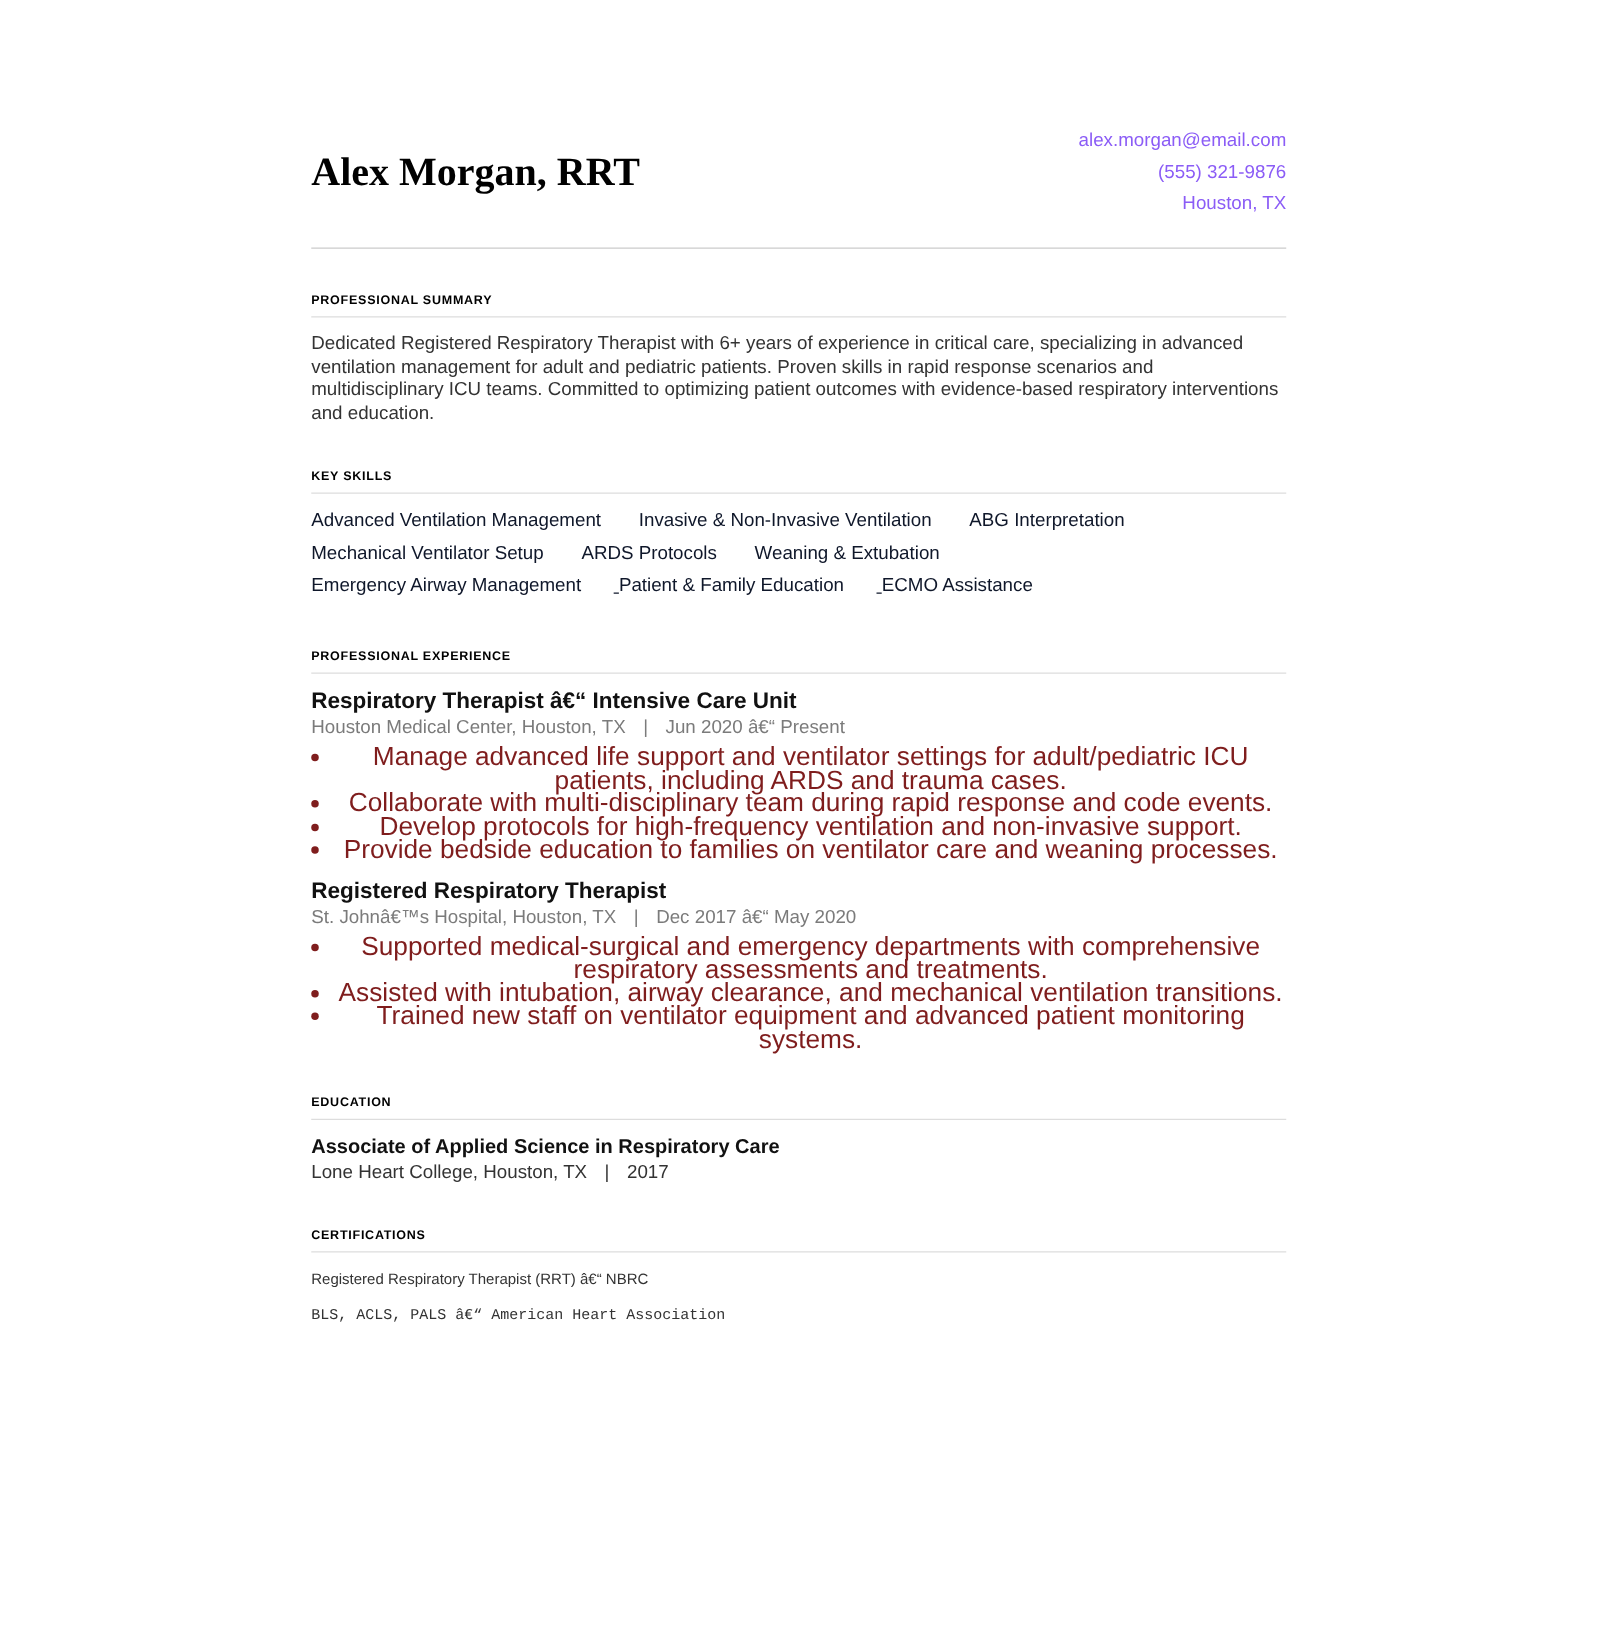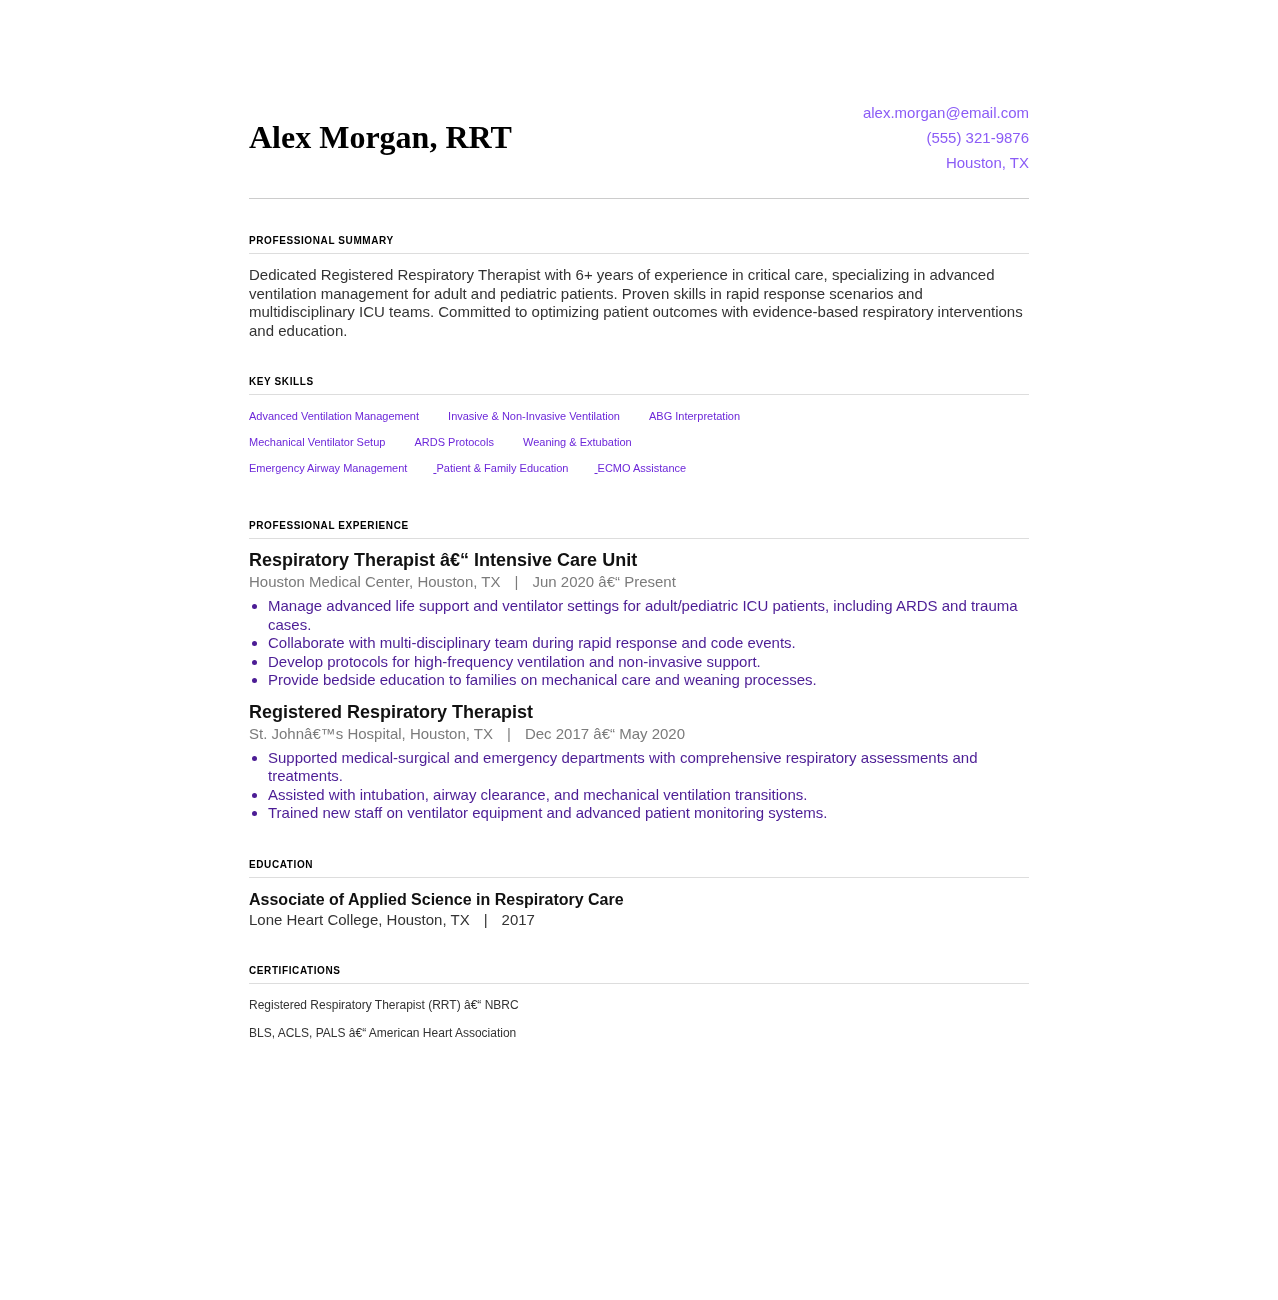--- a/index.html
+++ b/index.html
@@ -53,24 +53,24 @@
     color: #000000;
   }
   .body-text {
     margin: 0;
     font-size: 15px;
     line-height: 18.5px;
     color: #333333;
   }
   
   .skills-row {
-    font-size: 11px;
+    font-size: 15px;
     line-height: 19px;
     margin-bottom: 7px;
-    color: #6d28d9;
+    color: #0f172a;
   }
   .skills-row:last-child { margin-bottom: 0; text-decoration: underline; }
   .skill {
     display: inline-block;
     margin-right: 26px;
   }
   .skill:last-child { margin-right: 0; }
   
   .job { margin-top: 0; }
   .job + .job { margin-top: 13px; }
@@ -84,23 +84,24 @@
   .job-meta {
     margin-top: 2px;
     font-size: 15px;
     line-height: 19px;
     color: #7b7b7b;
   }
   .meta-sep { margin: 0 14px; }
   .bullets {
     margin: 6px 0 0;
     padding-left: 19px;
-    font-size: 15px;
+    font-size: 21px;
     line-height: 18.5px;
-    color: #4c1d95;
+    color: #7f1d1d;
+    text-align: center;
   }
   .bullets li { margin: 0; padding: 0; }
   
   .edu-degree {
     margin: 0;
     font-size: 16px;
     font-weight: bold;
     color: #111111;
     line-height: 19px;
   }
@@ -110,21 +111,21 @@
     line-height: 19px;
     color: #333333;
   }
   
   .cert-item {
     margin: 0 0 10px;
     font-size: 12px;
     line-height: 18.5px;
     color: #333333;
   }
-  .cert-item:last-child { margin-bottom: 0; }
+  .cert-item:last-child { margin-bottom: 0; font-family: Liberation Mono, monospace; }
 </style>
 </head>
 <body>
 
 <div class="page">
 
   <header class="header">
     <h1 class="name">Alex Morgan, RRT</h1>
     <div class="contact">
       <div>alex.morgan@email.com</div>
@@ -165,21 +166,21 @@
 
     <article class="job">
       <h3 class="job-title">Respiratory Therapist â€“ Intensive Care Unit</h3>
       <div class="job-meta">
         <span>Houston Medical Center, Houston, TX</span><span class="meta-sep">|</span><span>Jun 2020 â€“ Present</span>
       </div>
       <ul class="bullets">
         <li>Manage advanced life support and ventilator settings for adult/pediatric ICU patients, including ARDS and trauma cases.</li>
         <li>Collaborate with multi-disciplinary team during rapid response and code events.</li>
         <li>Develop protocols for high-frequency ventilation and non-invasive support.</li>
-        <li>Provide bedside education to families on mechanical care and weaning processes.</li>
+        <li>Provide bedside education to families on ventilator care and weaning processes.</li>
       </ul>
     </article>
 
     <article class="job">
       <h3 class="job-title">Registered Respiratory Therapist</h3>
       <div class="job-meta">
         <span>St. Johnâ€™s Hospital, Houston, TX</span><span class="meta-sep">|</span><span>Dec 2017 â€“ May 2020</span>
       </div>
       <ul class="bullets">
         <li>Supported medical-surgical and emergency departments with comprehensive respiratory assessments and treatments.</li>

